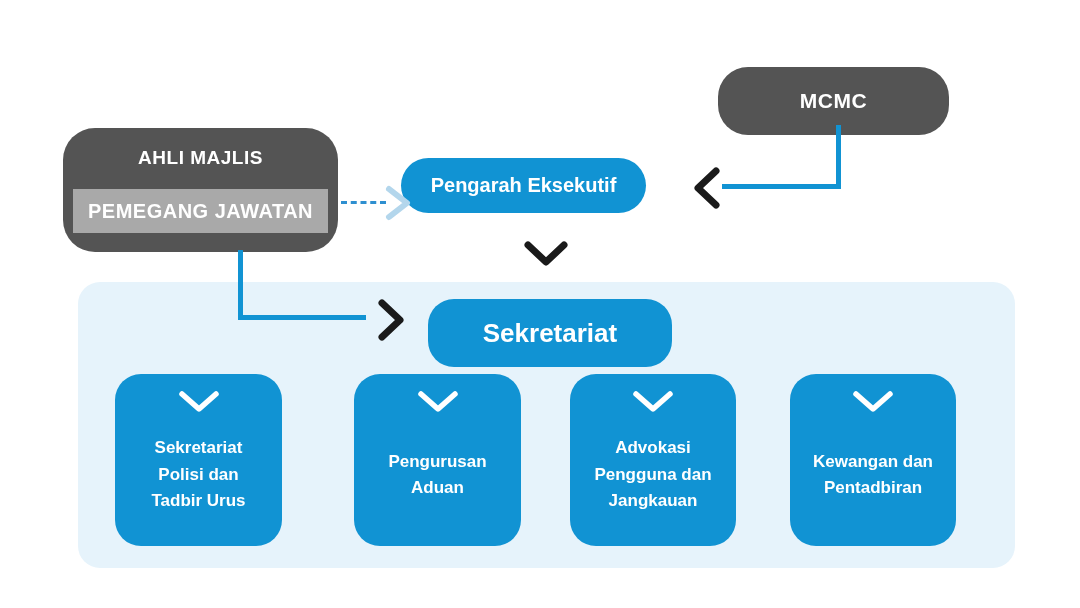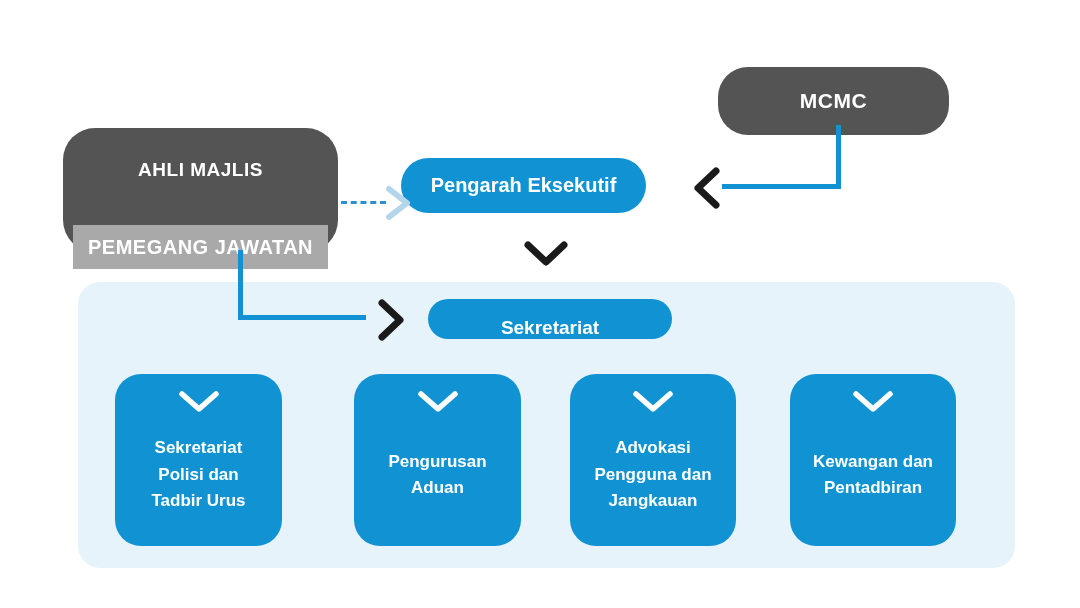--- a/index.html
+++ b/index.html
@@ -11,35 +11,35 @@
     position:absolute;left:78px;top:282px;width:937px;height:286px;
     background:#e6f3fb;border-radius:22px;
   }
   
   .node-dark{
     position:absolute;background:#545454;color:#ffffff;font-weight:bold;
     display:flex;align-items:center;justify-content:center;text-align:center;
   }
   .ahli{
     left:63px;top:128px;width:275px;height:124px;border-radius:32px;
-    flex-direction:column;justify-content:flex-start;padding:12px;box-sizing:border-box;
+    flex-direction:column;justify-content:flex-start;padding:0;box-sizing:border-box;
   }
   .ahli-title{margin-top:19px;font-size:19px;letter-spacing:.5px;}
   .ahli-sub{
     position:absolute;left:10px;top:61px;width:255px;height:44px;background:#a9a9a9;
-    display:flex;align-items:center;justify-content:center;font-size:20px;letter-spacing:.5px;margin-top:36px;
+    display:flex;align-items:center;justify-content:center;font-size:20px;letter-spacing:.5px;
   }
   .mcmc{left:718px;top:67px;width:231px;height:68px;border-radius:30px;font-size:21px;letter-spacing:.5px;}
   
   .pill-blue{
     position:absolute;background:#1193d3;color:#ffffff;font-weight:bold;
     display:flex;align-items:center;justify-content:center;text-align:center;
   }
   .pengarah{left:401px;top:158px;width:245px;height:55px;border-radius:28px;font-size:20px;}
-  .sekretariat{left:428px;top:299px;width:244px;height:40px;border-radius:26px;font-size:19px;align-items:flex-end;}
+  .sekretariat{left:428px;top:299px;width:244px;height:68px;border-radius:26px;font-size:26px;}
   .dept{
     position:absolute;top:374px;height:172px;background:#1193d3;color:#ffffff;
     border-radius:26px;display:flex;flex-direction:column;align-items:center;
     box-sizing:border-box;
   }
   .dept .label{
     flex:1;display:flex;align-items:center;justify-content:center;text-align:center;
     font-weight:bold;font-size:17px;line-height:1.55;padding:0 16px 10px 16px;
   }
   .dept .chev{margin-top:16px;flex:0 0 auto;}

